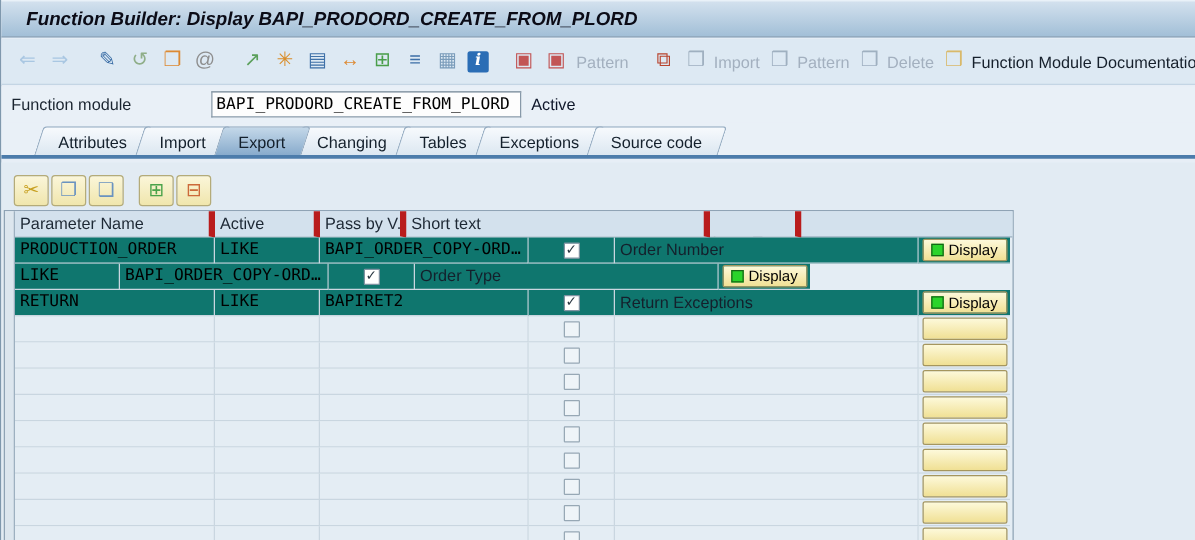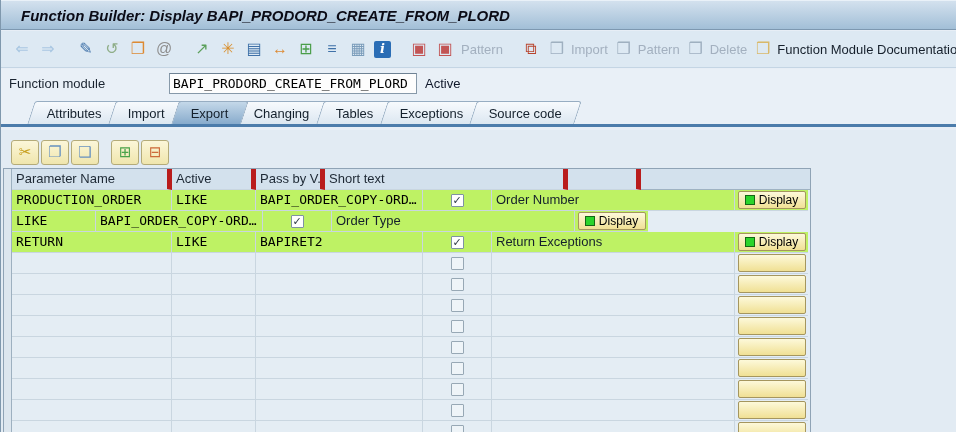--- a/index.html
+++ b/index.html
@@ -111,21 +111,21 @@
   .thead {
     background:#d3e1ed;
     border-bottom:1px solid #9fb2c2;
   }
   .thead .cell { color:#1d2834; border-right:5px solid #b91c1c; }
   .cell {
     padding:2px 4px 0 4px; overflow:hidden; white-space:nowrap;
     border-right:1px solid #c9d6e0; border-bottom:1px solid #c9d6e0;
     height:21px;
   }
-  .trow.data .cell { background:#bef264; }
+  .trow.data .cell { background:#0f766e; }
   .trow.empty .cell { background:#e4edf4; }
   .c-param { width:160px; }
   .c-typing { width:84px; }
   .c-assoc { width:167px; }
   .c-pass { width:69px; display:flex; align-items:center; justify-content:center; padding-top:0; }
   .c-short { width:243px; }
   .c-long { width:73px; border-right:none; display:flex; align-items:center; justify-content:center; padding:0 2px; }
   .mono { font-family:"DejaVu Sans Mono", monospace; font-size:13px; color:#000; }
   .cb {
     width:13px; height:13px; background:#fff;

